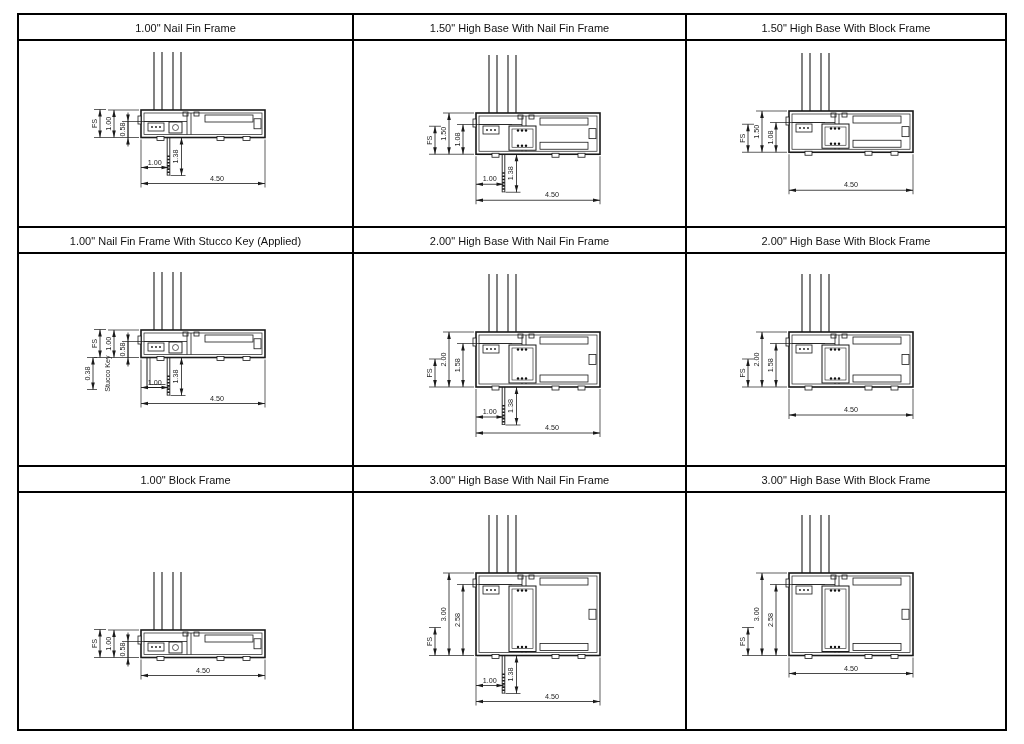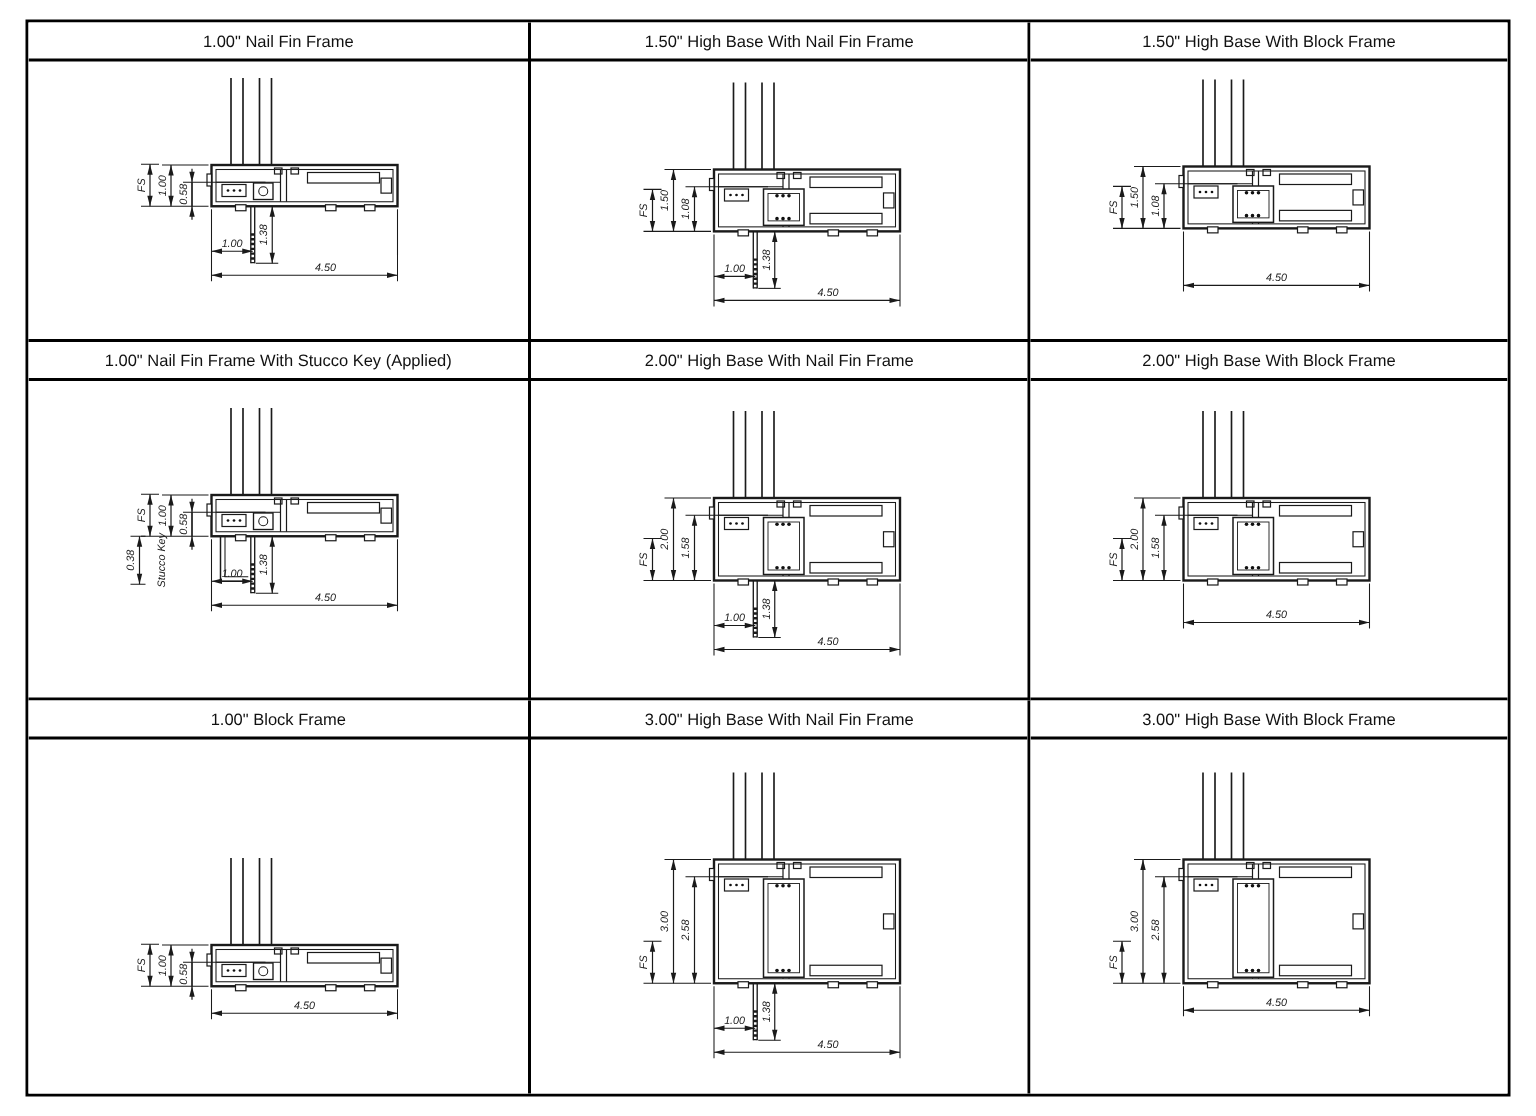--- a/index.html
+++ b/index.html
@@ -5,21 +5,21 @@
   html,body{margin:0;padding:0;background:#ffffff;width:1024px;height:744px;
     font-family:"Liberation Sans",sans-serif;}
   .sheet{position:absolute;left:17px;top:13px;width:990px;height:718px;
     border:2px solid #000;box-sizing:border-box;background:#fff;
     display:grid;grid-template-columns:335px 333px 318px;grid-template-rows:213px 239px 262px;}
   .cell{box-sizing:border-box;overflow:hidden;background:#fff;}
   .cell.c0,.cell.c1{border-right:2px solid #000;}
   .cell.r0,.cell.r1{border-bottom:2px solid #000;}
   .title{height:26px;line-height:26px;text-align:center;font-size:11px;color:#111;
     border-bottom:2px solid #000;box-sizing:border-box;white-space:nowrap;}
-  .draw{position:relative;font-style:italic;}
+  .draw{position:relative;}
   svg{display:block;}
   svg text{font-family:"Liberation Sans",sans-serif;}
 </style>
 </head>
 <body>
 
 <div class="sheet">
   <div class="cell c0 r0">
     <div class="title">1.00" Nail Fin Frame</div>
     <div class="draw">

